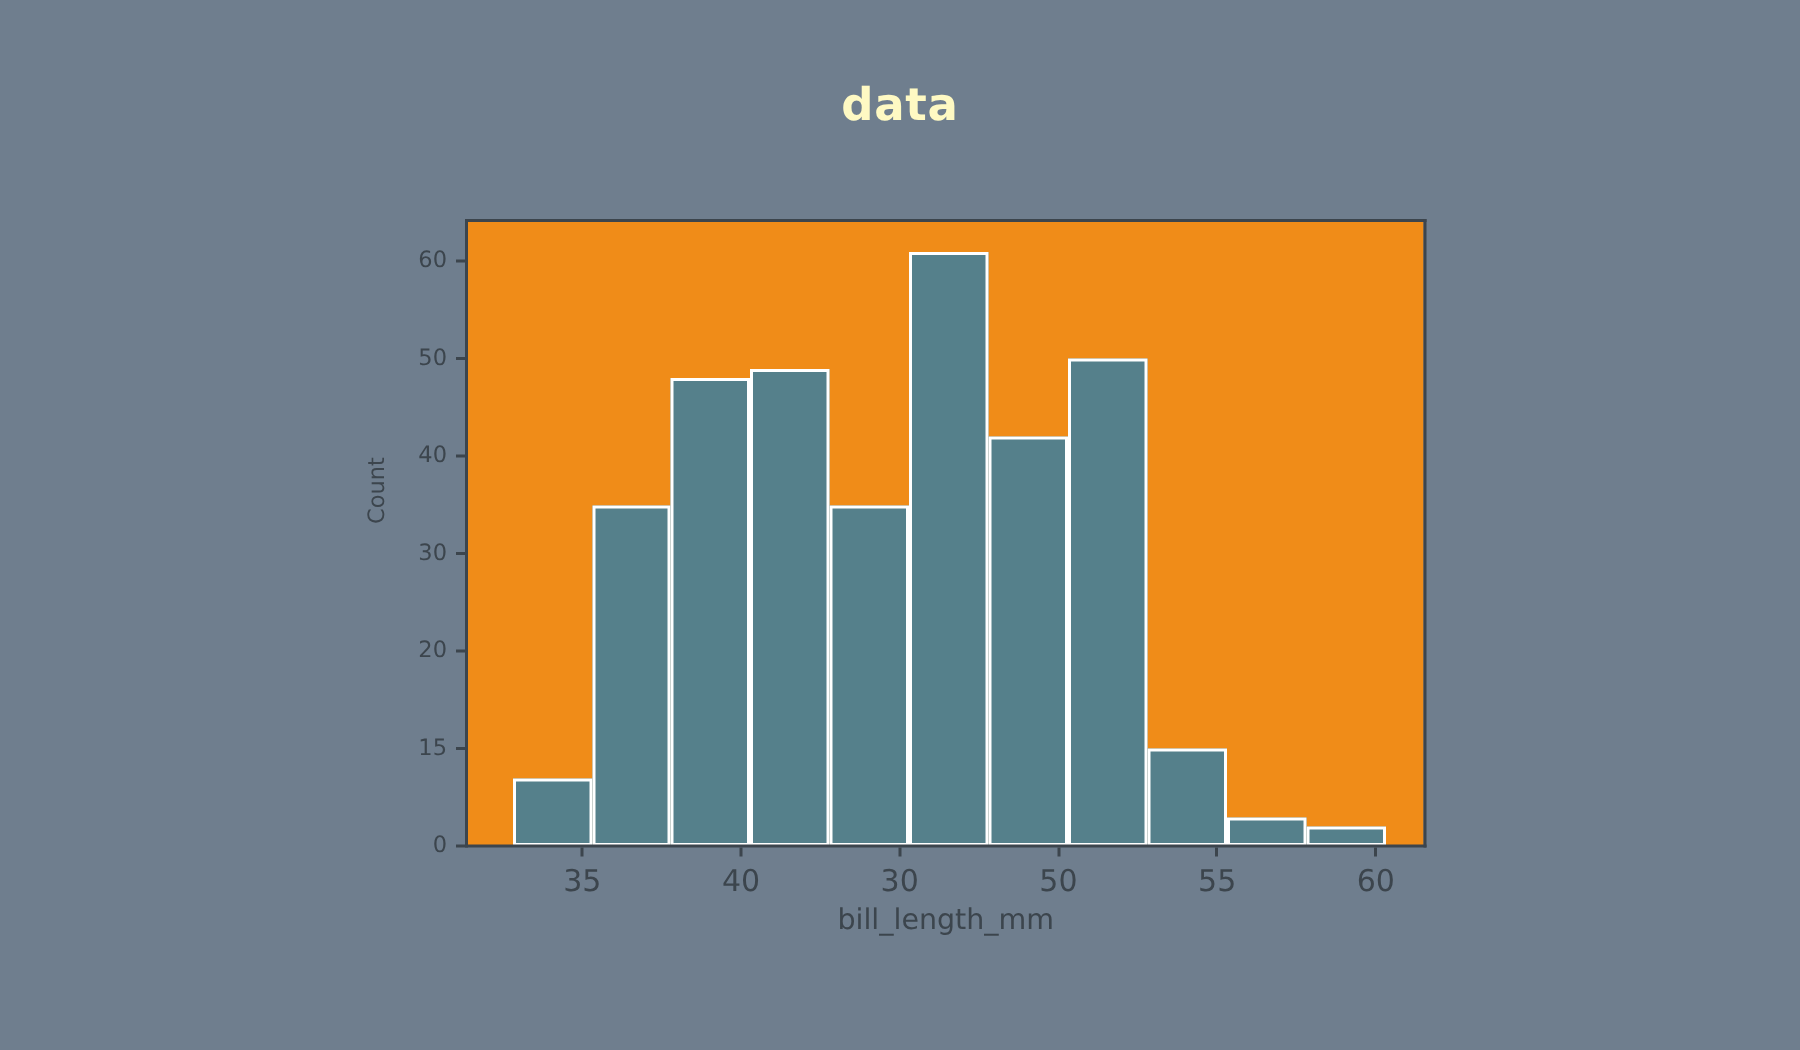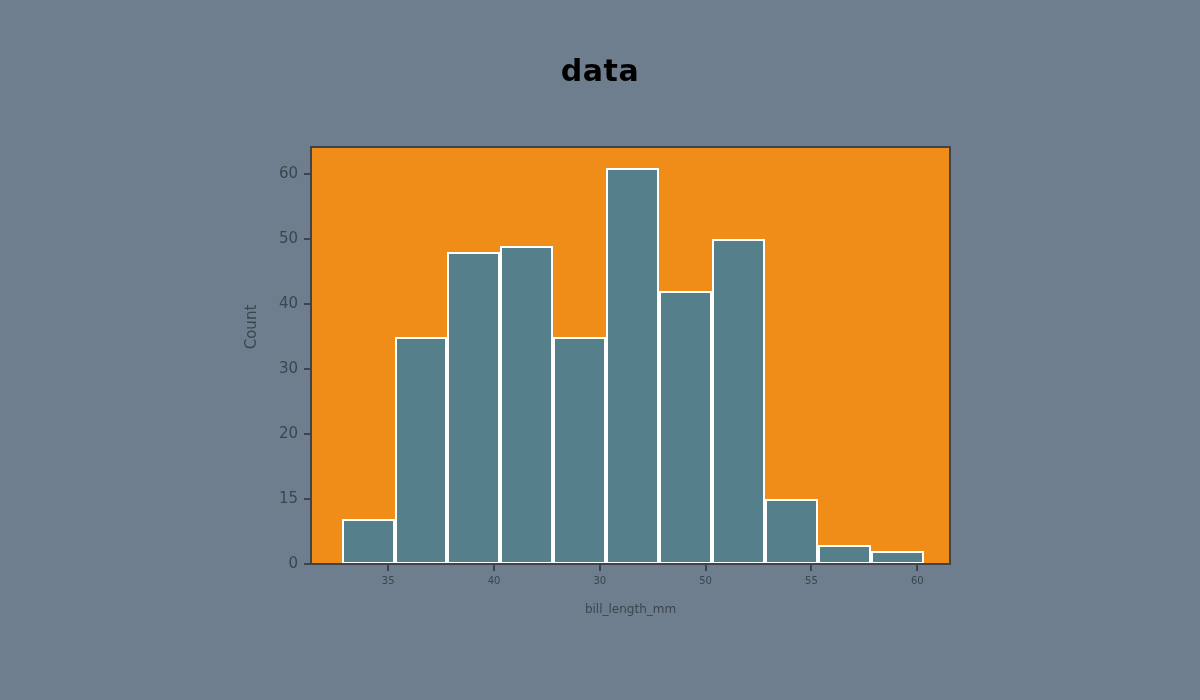--- a/index.html
+++ b/index.html
@@ -19,21 +19,21 @@
     background: #6F7E8E;
   }
   #chart-title {
     position: absolute;
     left: 0;
     top: 53px;
     width: 1200px;
     text-align: center;
     font-size: 30px;
     font-weight: bold;
-    color: #000000;
+    color: #fef9c3;
     letter-spacing: 0.5px;
   }
   
   #axes {
     position: absolute;
     left: 312px;
     top: 147px;
     width: 637px;
     height: 417px;
     background: #F08C18;
@@ -83,30 +83,30 @@
     width: 2px;
     height: 6px;
     background: #3C454D;
     top: 565px;
   }
   .xtick-label-wrap {
     position: absolute;
     top: 575px;
     width: 60px;
     text-align: center;
-    font-size: 10px;
+    font-size: 20px;
     color: #3C454D;
   }
   #xlabel {
     position: absolute;
     left: 312px;
     top: 602px;
     width: 637px;
     text-align: center;
-    font-size: 12px;
+    font-size: 19px;
     color: #3C454D;
   }
   #ylabel {
     position: absolute;
     left: 211px;
     top: 318px;
     width: 80px;
     text-align: center;
     font-size: 15px;
     color: #3C454D;

